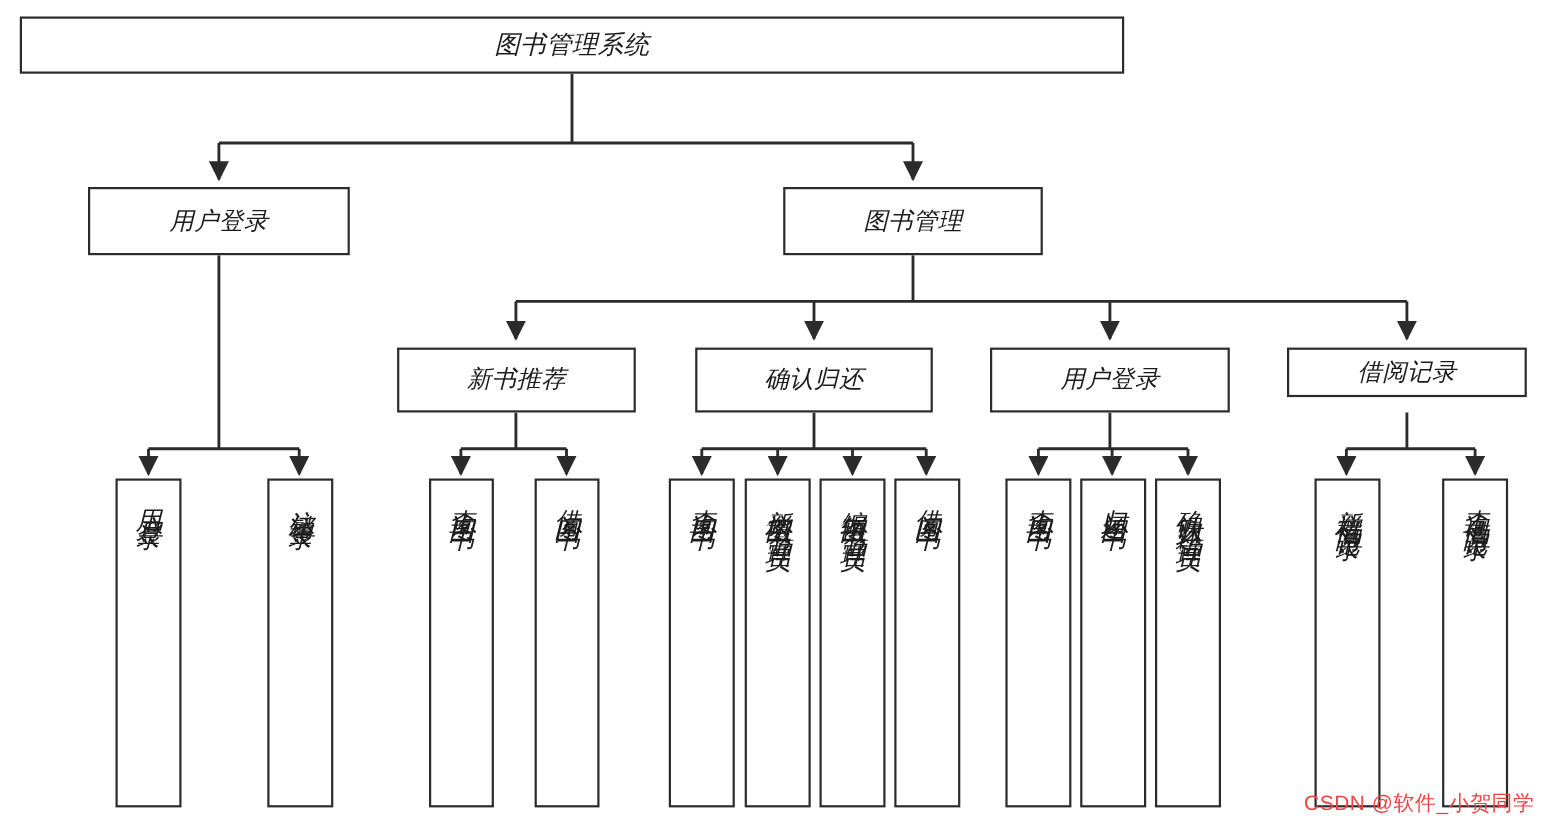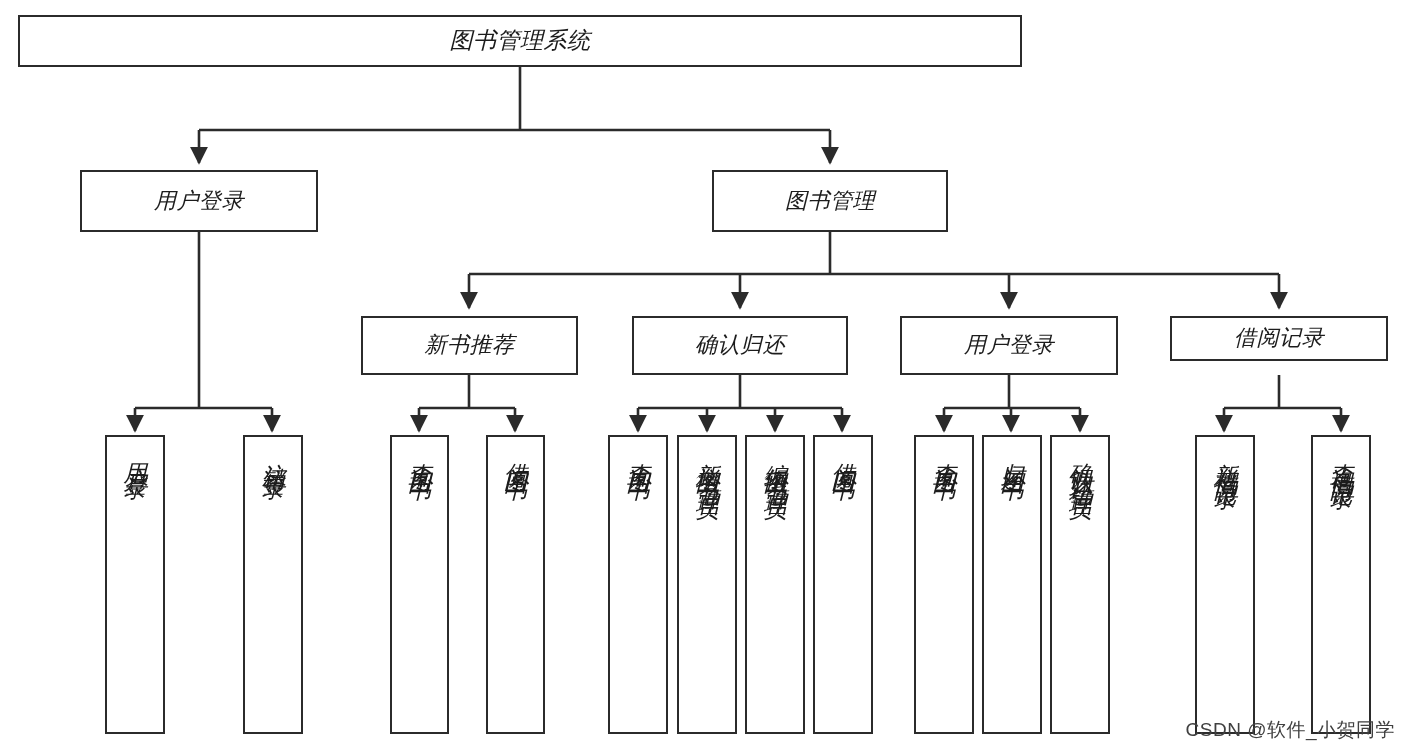--- a/index.html
+++ b/index.html
@@ -56,21 +56,21 @@
     font-size: 23px;
     letter-spacing: 5px;
     line-height: 1;
   }
   .node.root .label { font-size: 23px; }
   .watermark {
     position: absolute;
     right: 10px;
     bottom: 4px;
     font-size: 19px;
-    color: #404040;
+    color: #ef4444;
     white-space: nowrap;
     letter-spacing: 0.5px;
   }
 </style>
 </head>
 <body>
 
 <div id="canvas">
 
   <svg class="edges" viewBox="0 0 1405 747">

